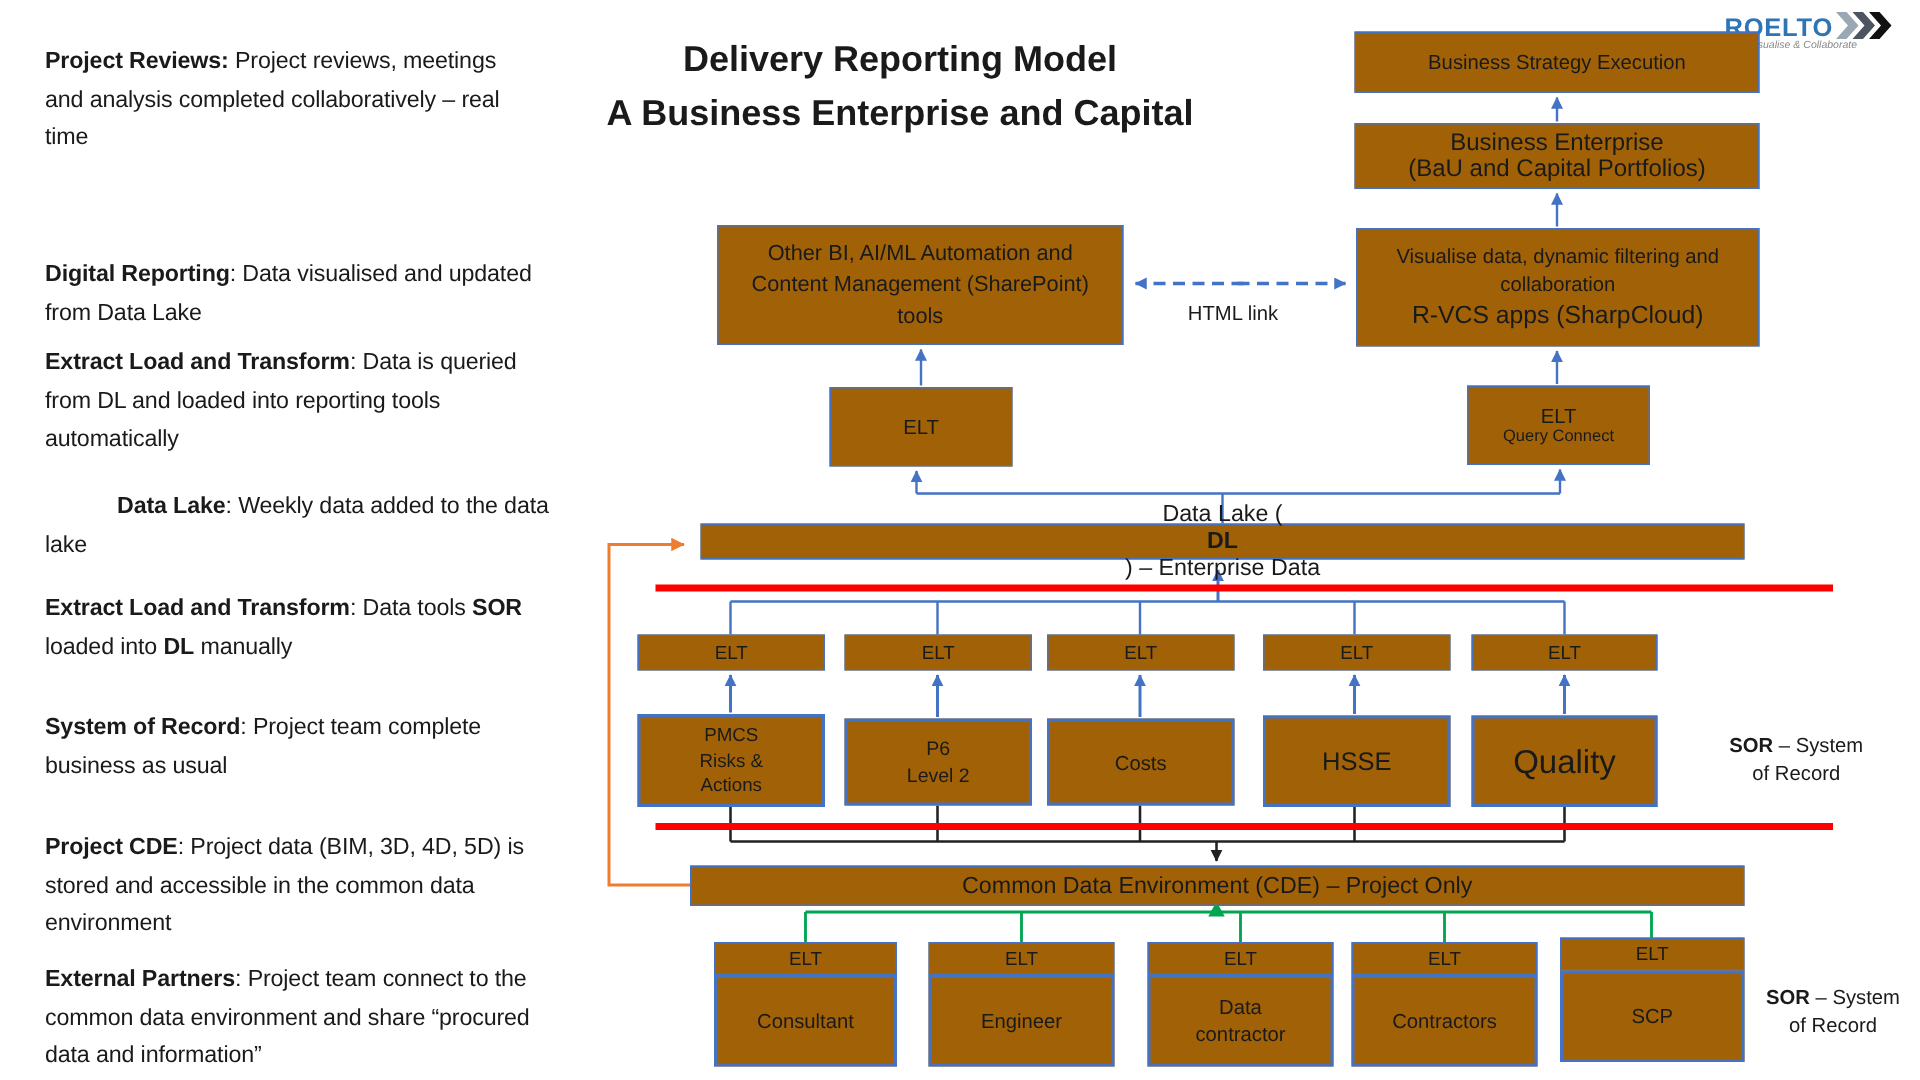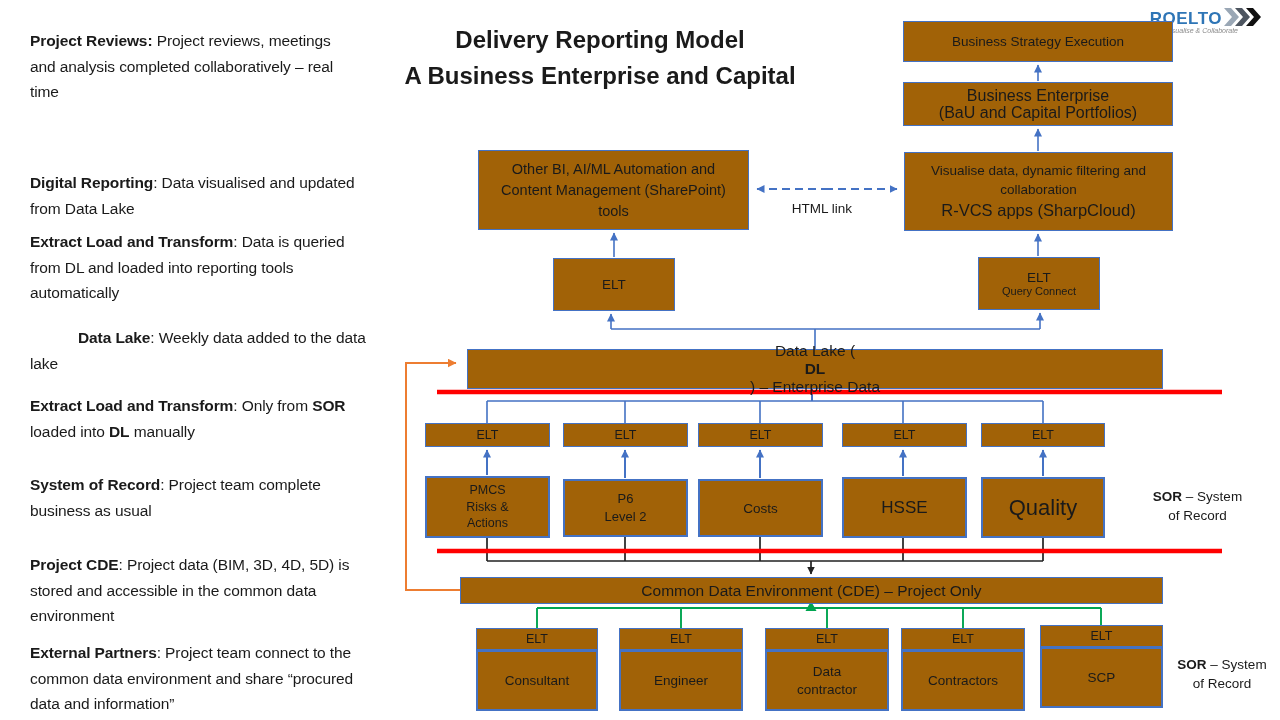--- a/index.html
+++ b/index.html
@@ -126,40 +126,40 @@
       <polygon points="22,1 29,1 37,10 29,19 22,19 30,10" fill="#111111"></polygon>
     </svg>
   </div>
   <div class="logo-tagline">Visualise &amp; Collaborate</div>
 </div>
 
 <div class="note" style="top:28px;width:310px"><span style="font-weight: 700;">Project Reviews: </span><span>Project reviews, meetings and analysis completed collaboratively – real time</span></div>
 <div class="note" style="top:170px;width:352px"><span style="font-weight: 700;">Digital Reporting</span><span>: Data visualised and updated from Data Lake</span></div>
 <div class="note" style="top:229px;width:330px"><span style="font-weight: 700;">Extract Load and Transform</span><span>: Data is queried from DL and loaded into reporting tools automatically</span></div>
 <div class="note" style="top:325px;width:340px"><span style="font-weight: 700; margin-left: 48px;">Data Lake</span><span>: Weekly data added to the data lake</span></div>
-<div class="note" style="top:393px;width:322px"><span style="font-weight: 700;">Extract Load and Transform</span><span>: Only from </span><span style="font-weight: 700;">SOR</span><span> loaded into </span><span style="font-weight: 700;">DL</span><span> manually</span></div>
+<div class="note" style="top:393px;width:322px"><span style="font-weight: 700;">Extract Load and Transform</span><span>: Data tools </span><span style="font-weight: 700;">SOR</span><span> loaded into </span><span style="font-weight: 700;">DL</span><span> manually</span></div>
 <div class="note" style="top:472px;width:310px"><span style="font-weight: 700;">System of Record</span><span>: Project team complete business as usual</span></div>
 <div class="note" style="top:552px;width:348px"><span style="font-weight: 700;">Project CDE</span><span>: Project data (BIM, 3D, 4D, 5D) is stored and accessible in the common data environment</span></div>
 <div class="note" style="top:640px;width:356px"><span style="font-weight: 700;">External Partners</span><span>: Project team connect to the common data environment and share “procured data and information”</span></div>
 
 <div class="box" style="left:903px;top:21px;width:270px;height:41px;font-size:13.5px">Business Strategy Execution</div>
 
 <div class="box" style="left:903px;top:82px;width:270px;height:44px;font-size:16px;line-height:17px"><span>Business Enterprise</span><span>(BaU and Capital Portfolios)</span></div>
 
 <div class="box" style="left:478px;top:150px;width:271px;height:80px;font-size:14.5px;line-height:21px;padding:0 14px">Other BI, AI/ML Automation and Content Management (SharePoint) tools</div>
 
 <div class="box" style="left:904px;top:152px;width:269px;height:79px;padding:0 6px"><span style="font-size:13.5px;line-height:19px">Visualise data, dynamic filtering and collaboration</span><span style="font-size:16.5px;line-height:23px">R-VCS apps (SharpCloud)</span></div>
 
 <div class="lbl" style="left:772px;top:201px;width:100px;font-size:13.5px">HTML link</div>
 
 <div class="box" style="left:553px;top:258px;width:122px;height:53px;font-size:13.5px">ELT</div>
 
 <div class="box" style="left:978px;top:257px;width:122px;height:53px"><span style="font-size:13.5px">ELT</span><span style="font-size:11px">Query Connect</span></div>
 
-<div class="box" style="left:467px;top:349px;width:696px;height:40px;font-size:15.5px"><span>Data Lake (</span><span style="font-weight: 700;">DL</span><span>) – Enterprise Data</span></div>
+<div class="box" style="left:467px;top:349px;width:696px;height:24px;font-size:15.5px"><span>Data Lake (</span><span style="font-weight: 700;">DL</span><span>) – Enterprise Data</span></div>
 
 <div class="box" style="left:425px;top:423px;width:125px;height:24px;font-size:12.5px">ELT</div>
 <div class="box" style="left:563px;top:423px;width:125px;height:24px;font-size:12.5px">ELT</div>
 <div class="box" style="left:698px;top:423px;width:125px;height:24px;font-size:12.5px">ELT</div>
 <div class="box" style="left:842px;top:423px;width:125px;height:24px;font-size:12.5px">ELT</div>
 <div class="box" style="left:981px;top:423px;width:124px;height:24px;font-size:12.5px">ELT</div>
 
 <div class="box thick" style="left:425px;top:476px;width:125px;height:62px;font-size:12.5px;line-height:16.5px">PMCS
 Risks &amp;
 Actions</div>

